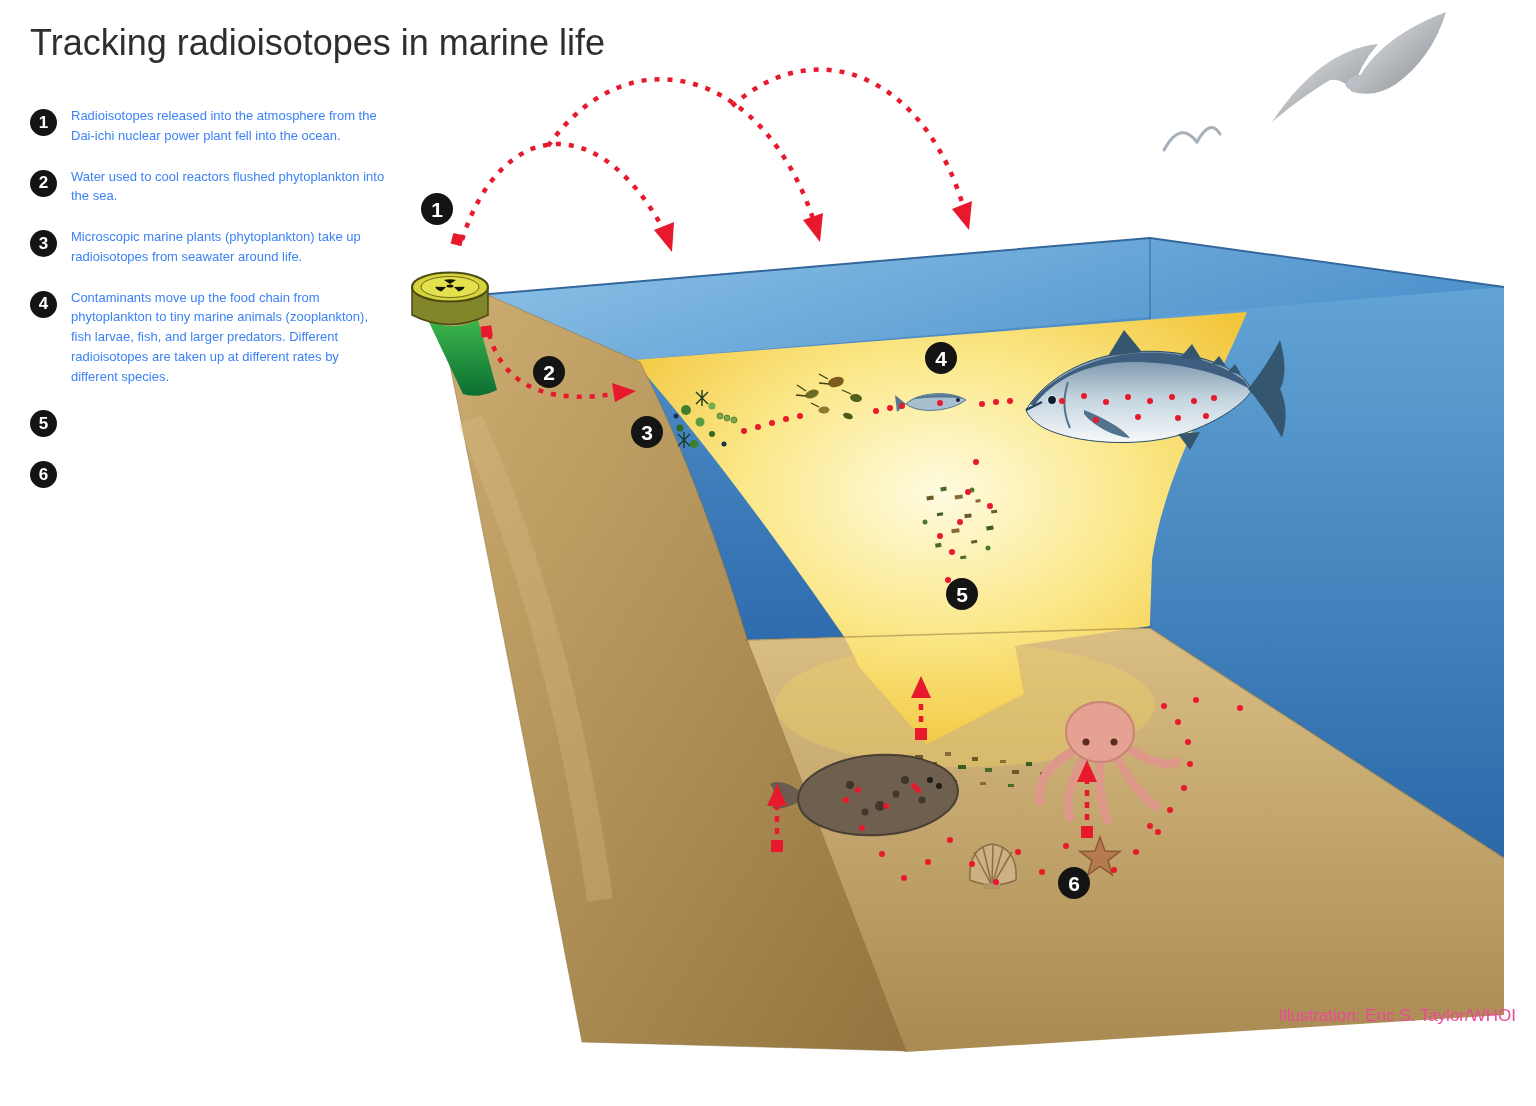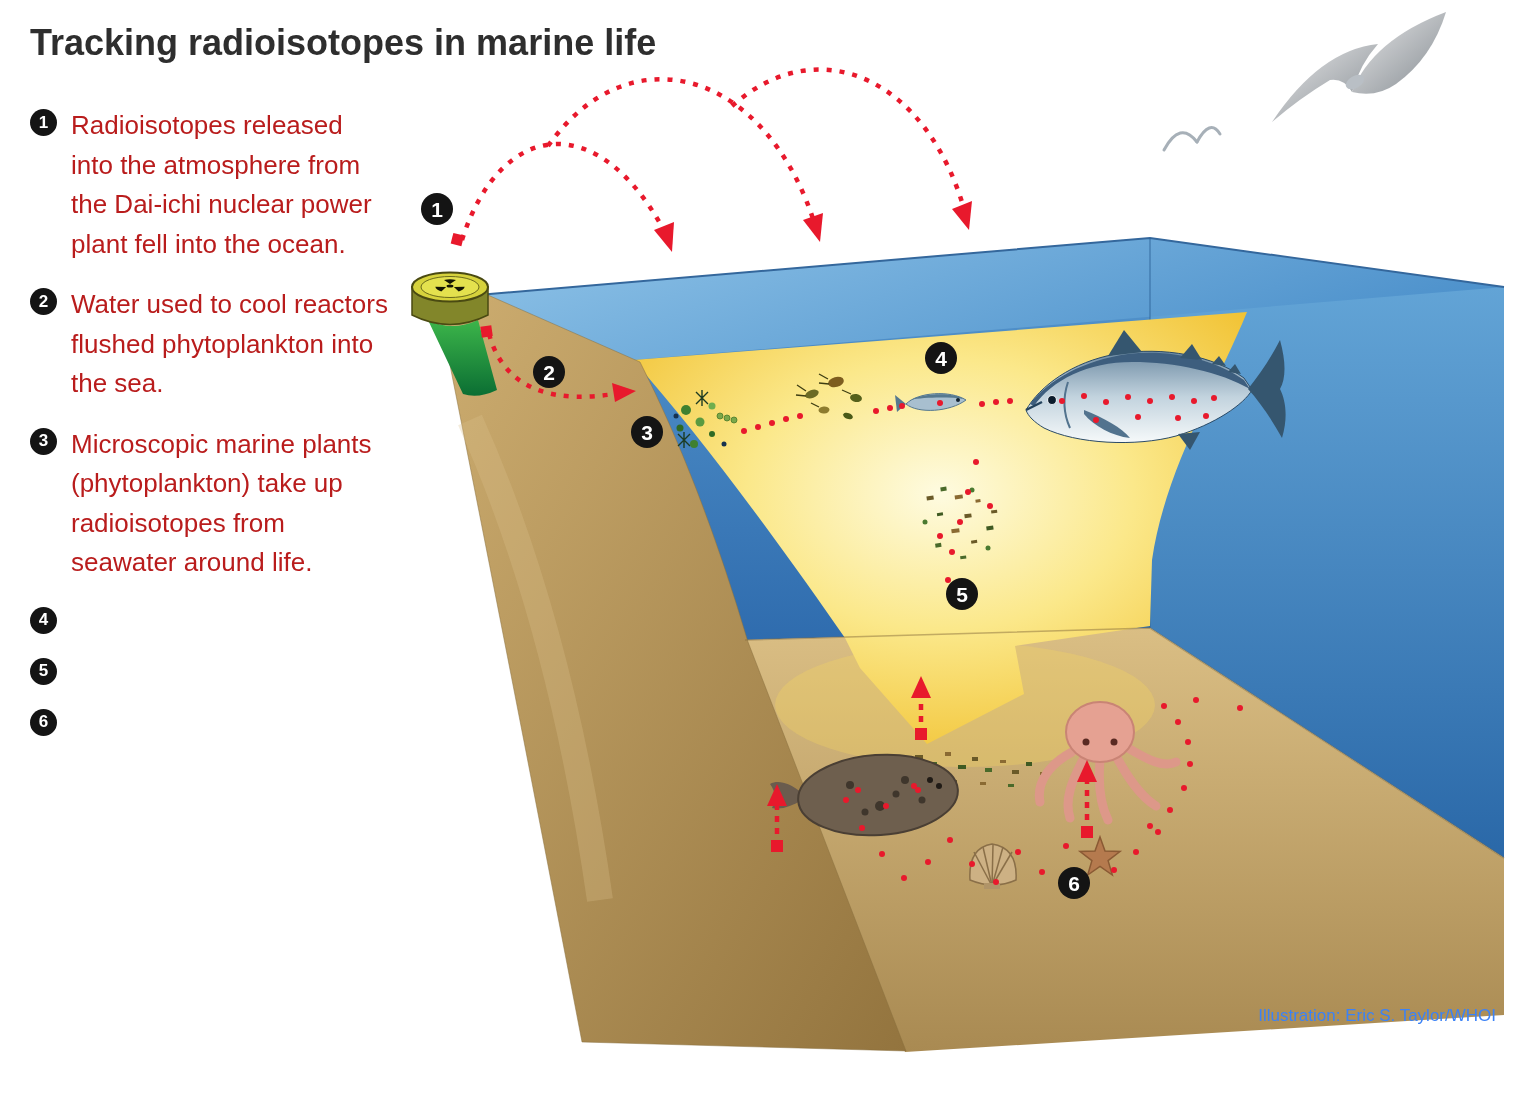--- a/index.html
+++ b/index.html
@@ -1,25 +1,25 @@
 <!DOCTYPE html>
 <html><head>
 <meta charset="utf-8">
 <style>
   *{margin:0;padding:0;box-sizing:border-box}
   html,body{width:1536px;height:1106px;background:#ffffff;font-family:"Liberation Sans",sans-serif;position:relative;overflow:hidden}
   .stage{position:absolute;inset:0;width:1536px;height:1106px}
   svg.scene{position:absolute;left:0;top:0;display:block}
-  h1.title{position:absolute;left:30px;top:22px;font-size:36px;font-weight:700;color:#2e2e2e}
+  h1.title{position:absolute;left:30px;top:22px;font-size:36px;font-weight:400;color:#2e2e2e}
   .legend{position:absolute;left:30px;top:106px;width:358px}
   .legend-item{display:flex;margin-bottom:21px}
   .badge{width:27px;height:27px;border-radius:50%;background:#141414;color:#fff;font-size:17px;font-weight:bold;
          display:flex;align-items:center;justify-content:center;flex:0 0 27px;margin-right:14px;margin-top:3px}
-  .legend-text{font-size:26px;line-height:1.52;color:#b91c1c}
-  .credit{position:absolute;top:1006px;right:40px;font-size:17px;color:#3b82f6}
+  .legend-text{font-size:13px;line-height:1.52;color:#3b82f6}
+  .credit{position:absolute;top:1006px;right:20px;font-size:17px;color:#ec4899}
   svg text.marker-num{font-size:21px;font-weight:bold;fill:#ffffff;text-anchor:middle;font-family:"Liberation Sans",sans-serif}
 </style>
 </head>
 <body>
 
 <div class="stage">
 
 <svg class="scene" width="1536" height="1106" viewBox="0 0 1536 1106">
   <defs>
     <linearGradient id="gSurface" x1="0" y1="0" x2="1" y2="0.35">
@@ -377,20 +377,21 @@
   <div class="legend-item">
     <span class="badge">2</span>
     <p class="legend-text">Water used to cool reactors flushed phytoplankton into the sea.</p>
   </div>
   <div class="legend-item">
     <span class="badge">3</span>
     <p class="legend-text">Microscopic marine plants (phytoplankton) take up radioisotopes from seawater around life.</p>
   </div>
   <div class="legend-item">
     <span class="badge">4</span>
+    <p class="legend-text">Contaminants move up the food chain from phytoplankton to tiny marine animals (zooplankton), fish larvae, fish, and larger predators. Different radioisotopes are taken up at different rates by different species.</p>
   </div>
   <div class="legend-item">
     <span class="badge">5</span>
   </div>
   <div class="legend-item">
     <span class="badge">6</span>
   </div>
 </aside>
 
 <div class="credit">Illustration: Eric S. Taylor/WHOI</div>

